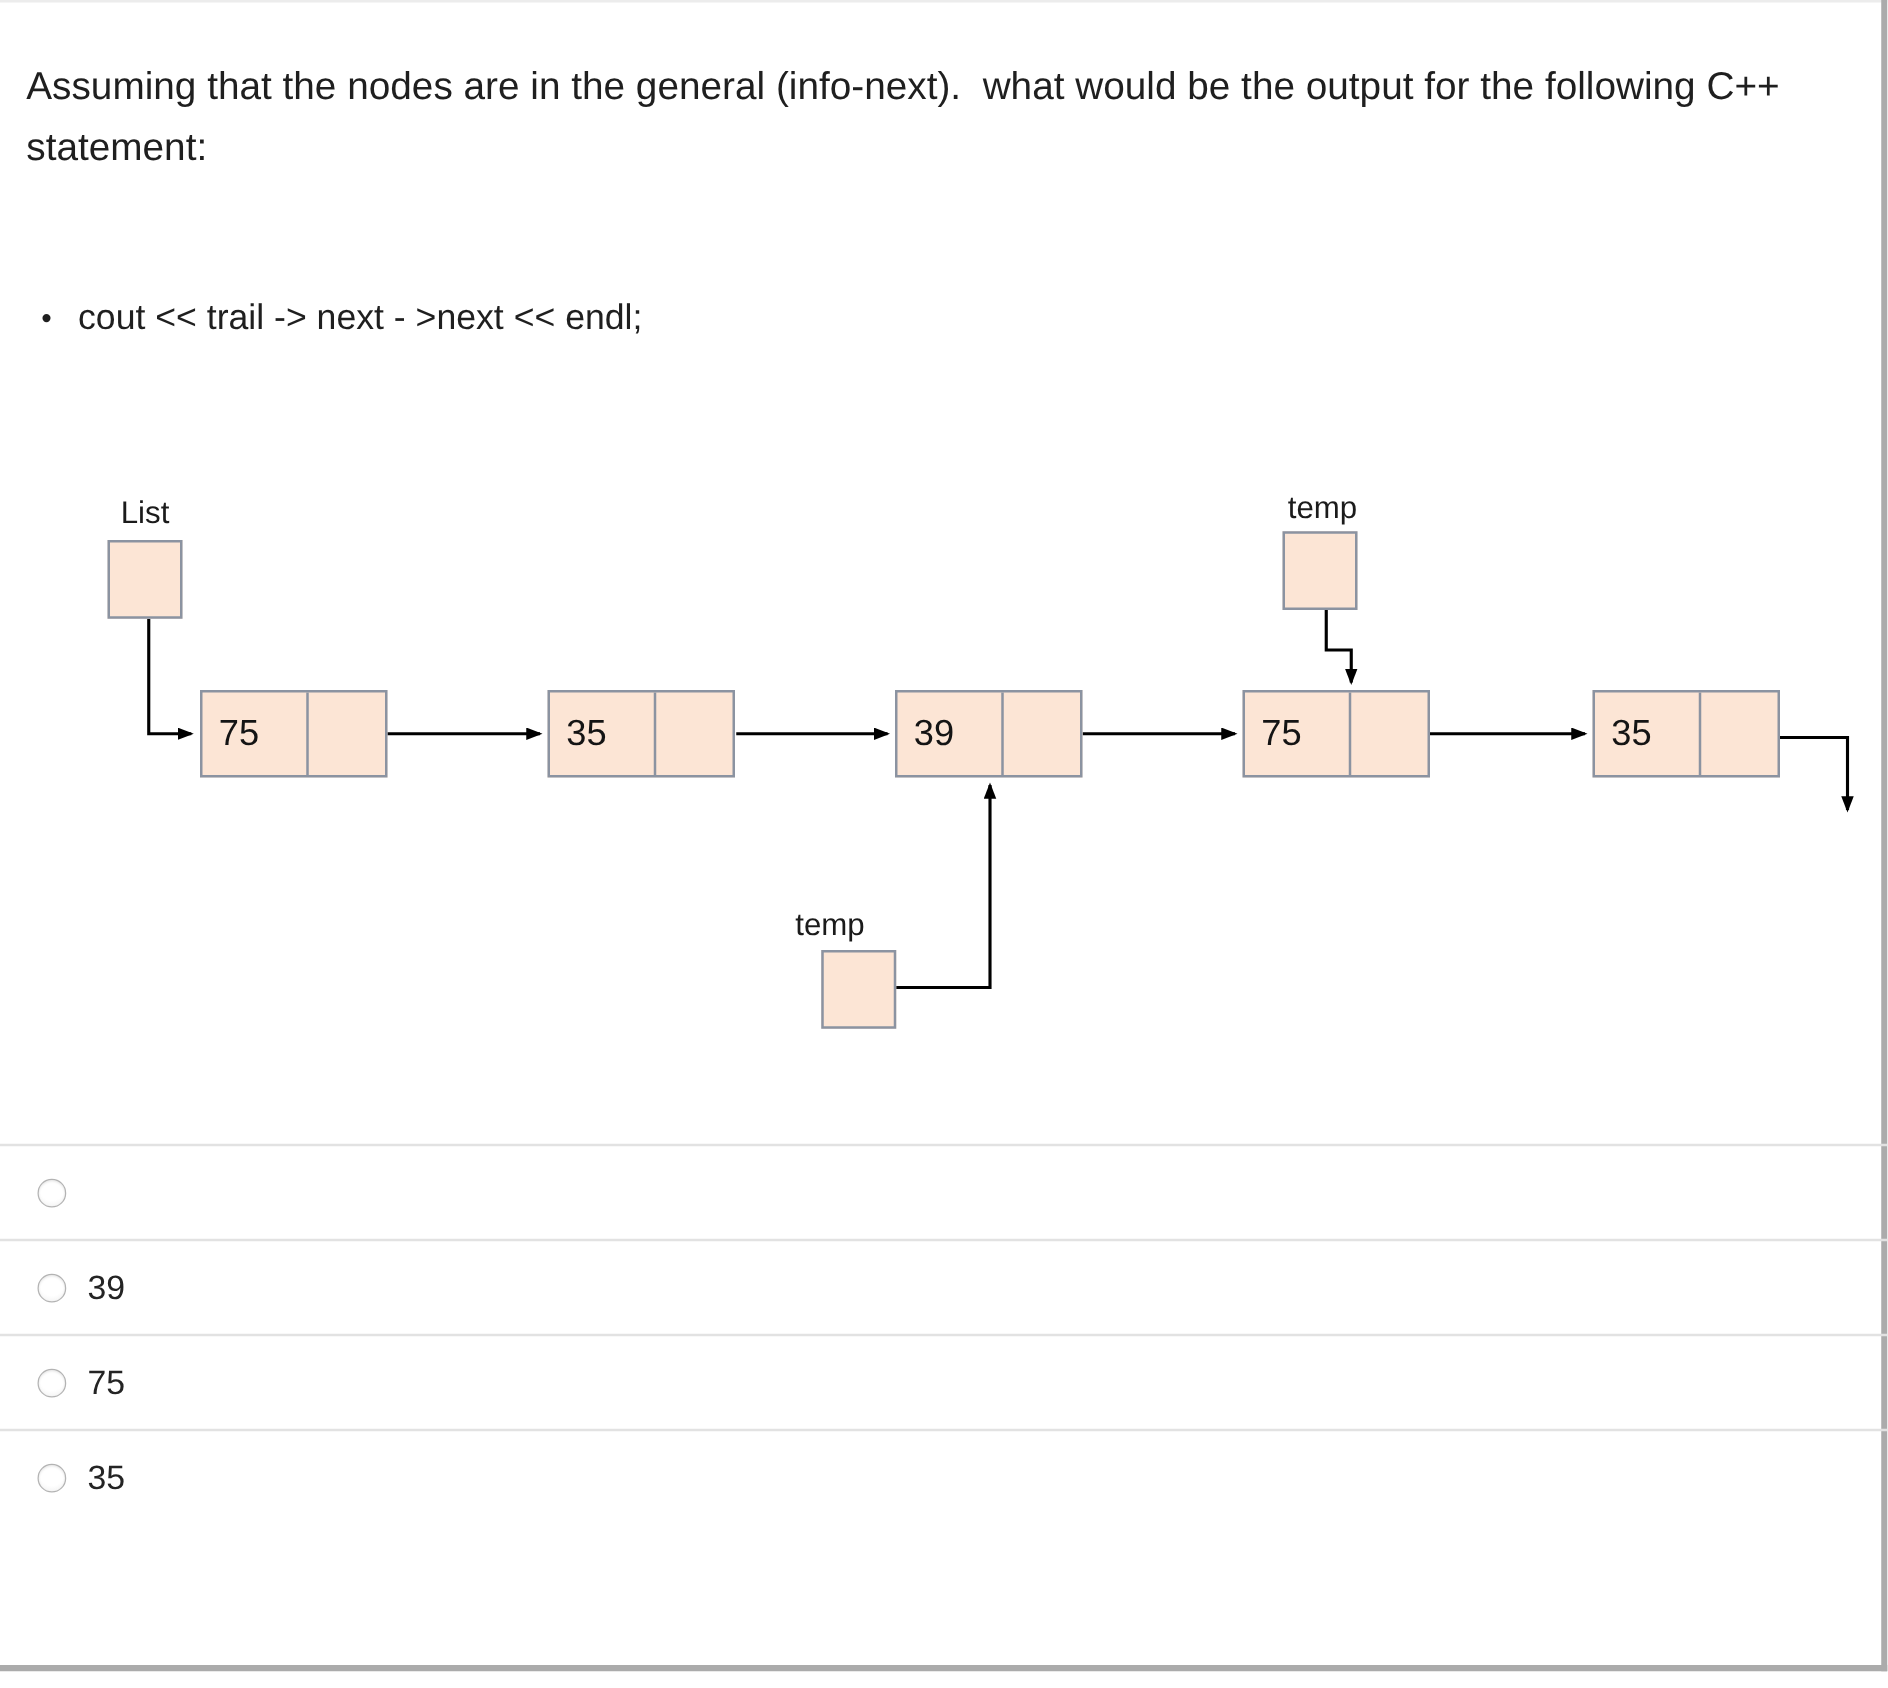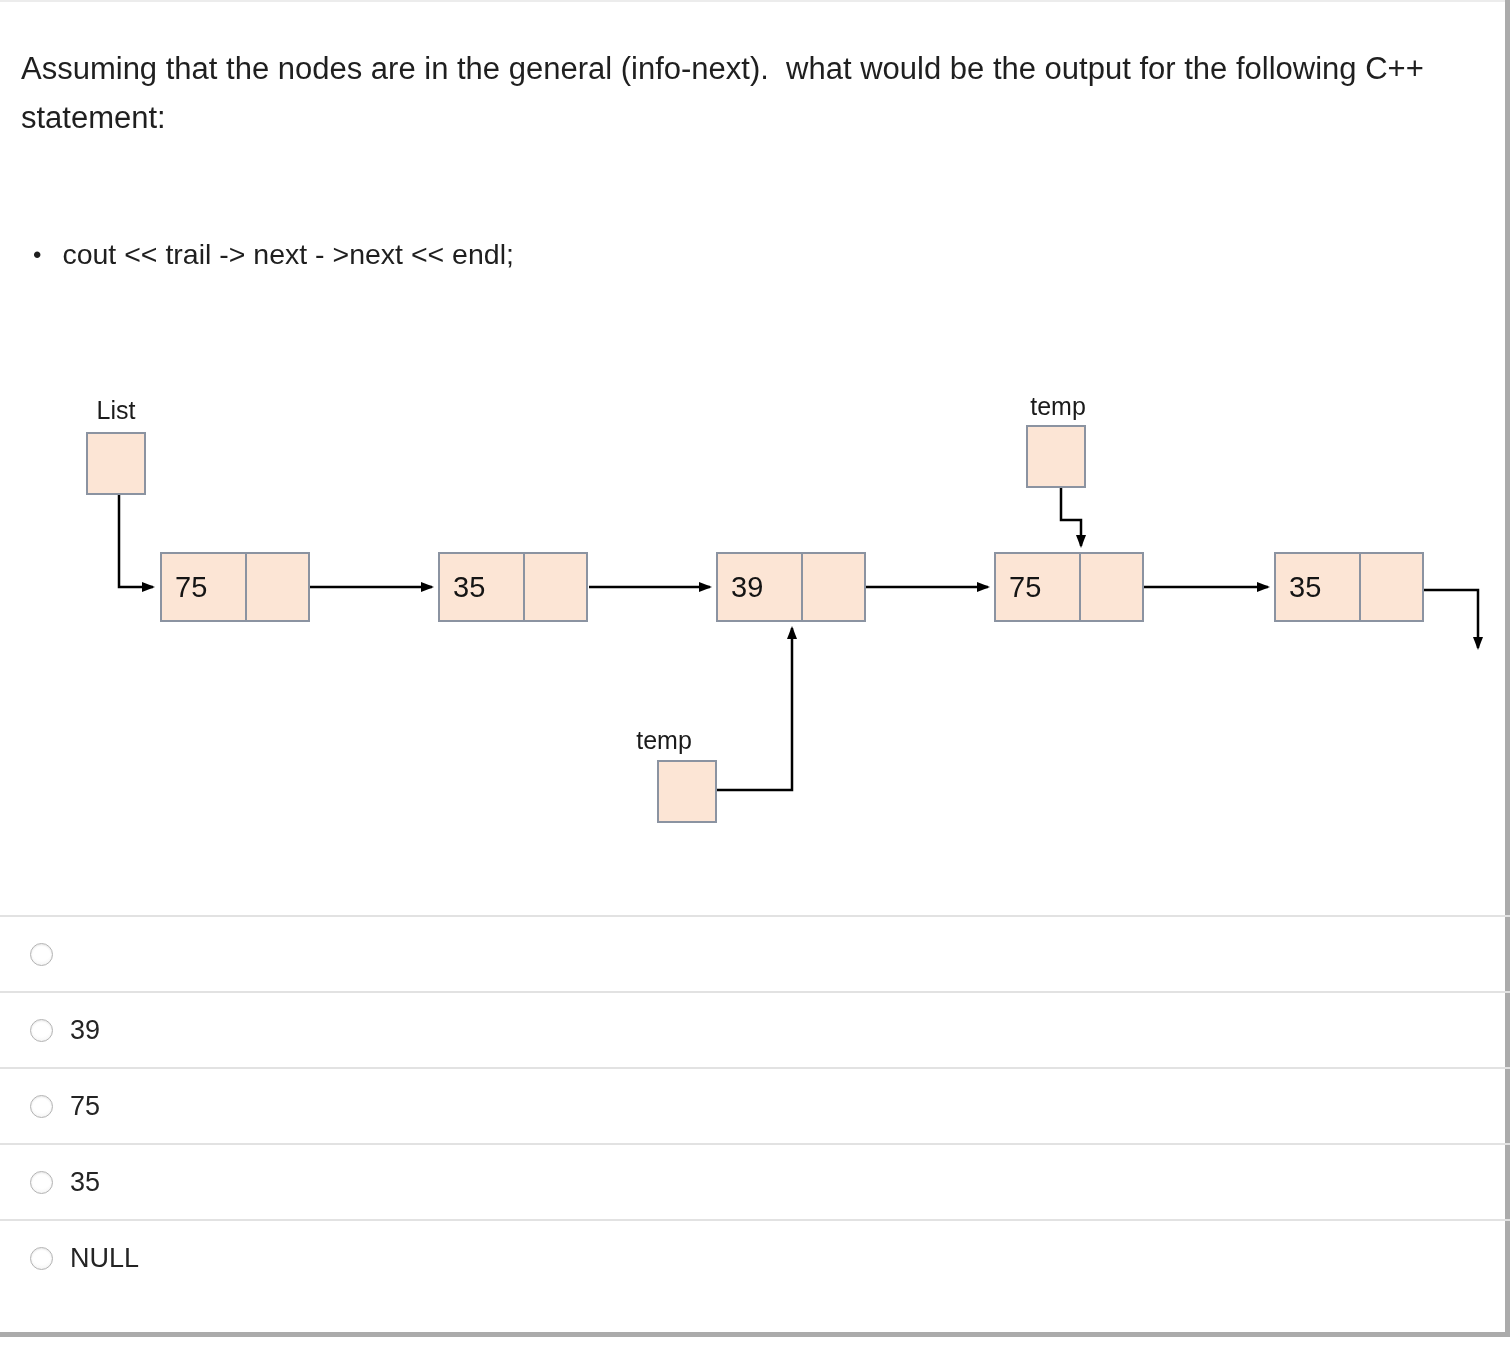--- a/index.html
+++ b/index.html
@@ -140,17 +140,13 @@
     <span class="option-label">39</span>
   </div>
   <div class="option-row">
     <span class="radio"></span>
     <span class="option-label">75</span>
   </div>
   <div class="option-row">
     <span class="radio"></span>
     <span class="option-label">35</span>
   </div>
-  <div class="option-row">
-    <span class="radio"></span>
-    <span class="option-label">NULL</span>
-  </div>
 </div>
 
 </body></html>

